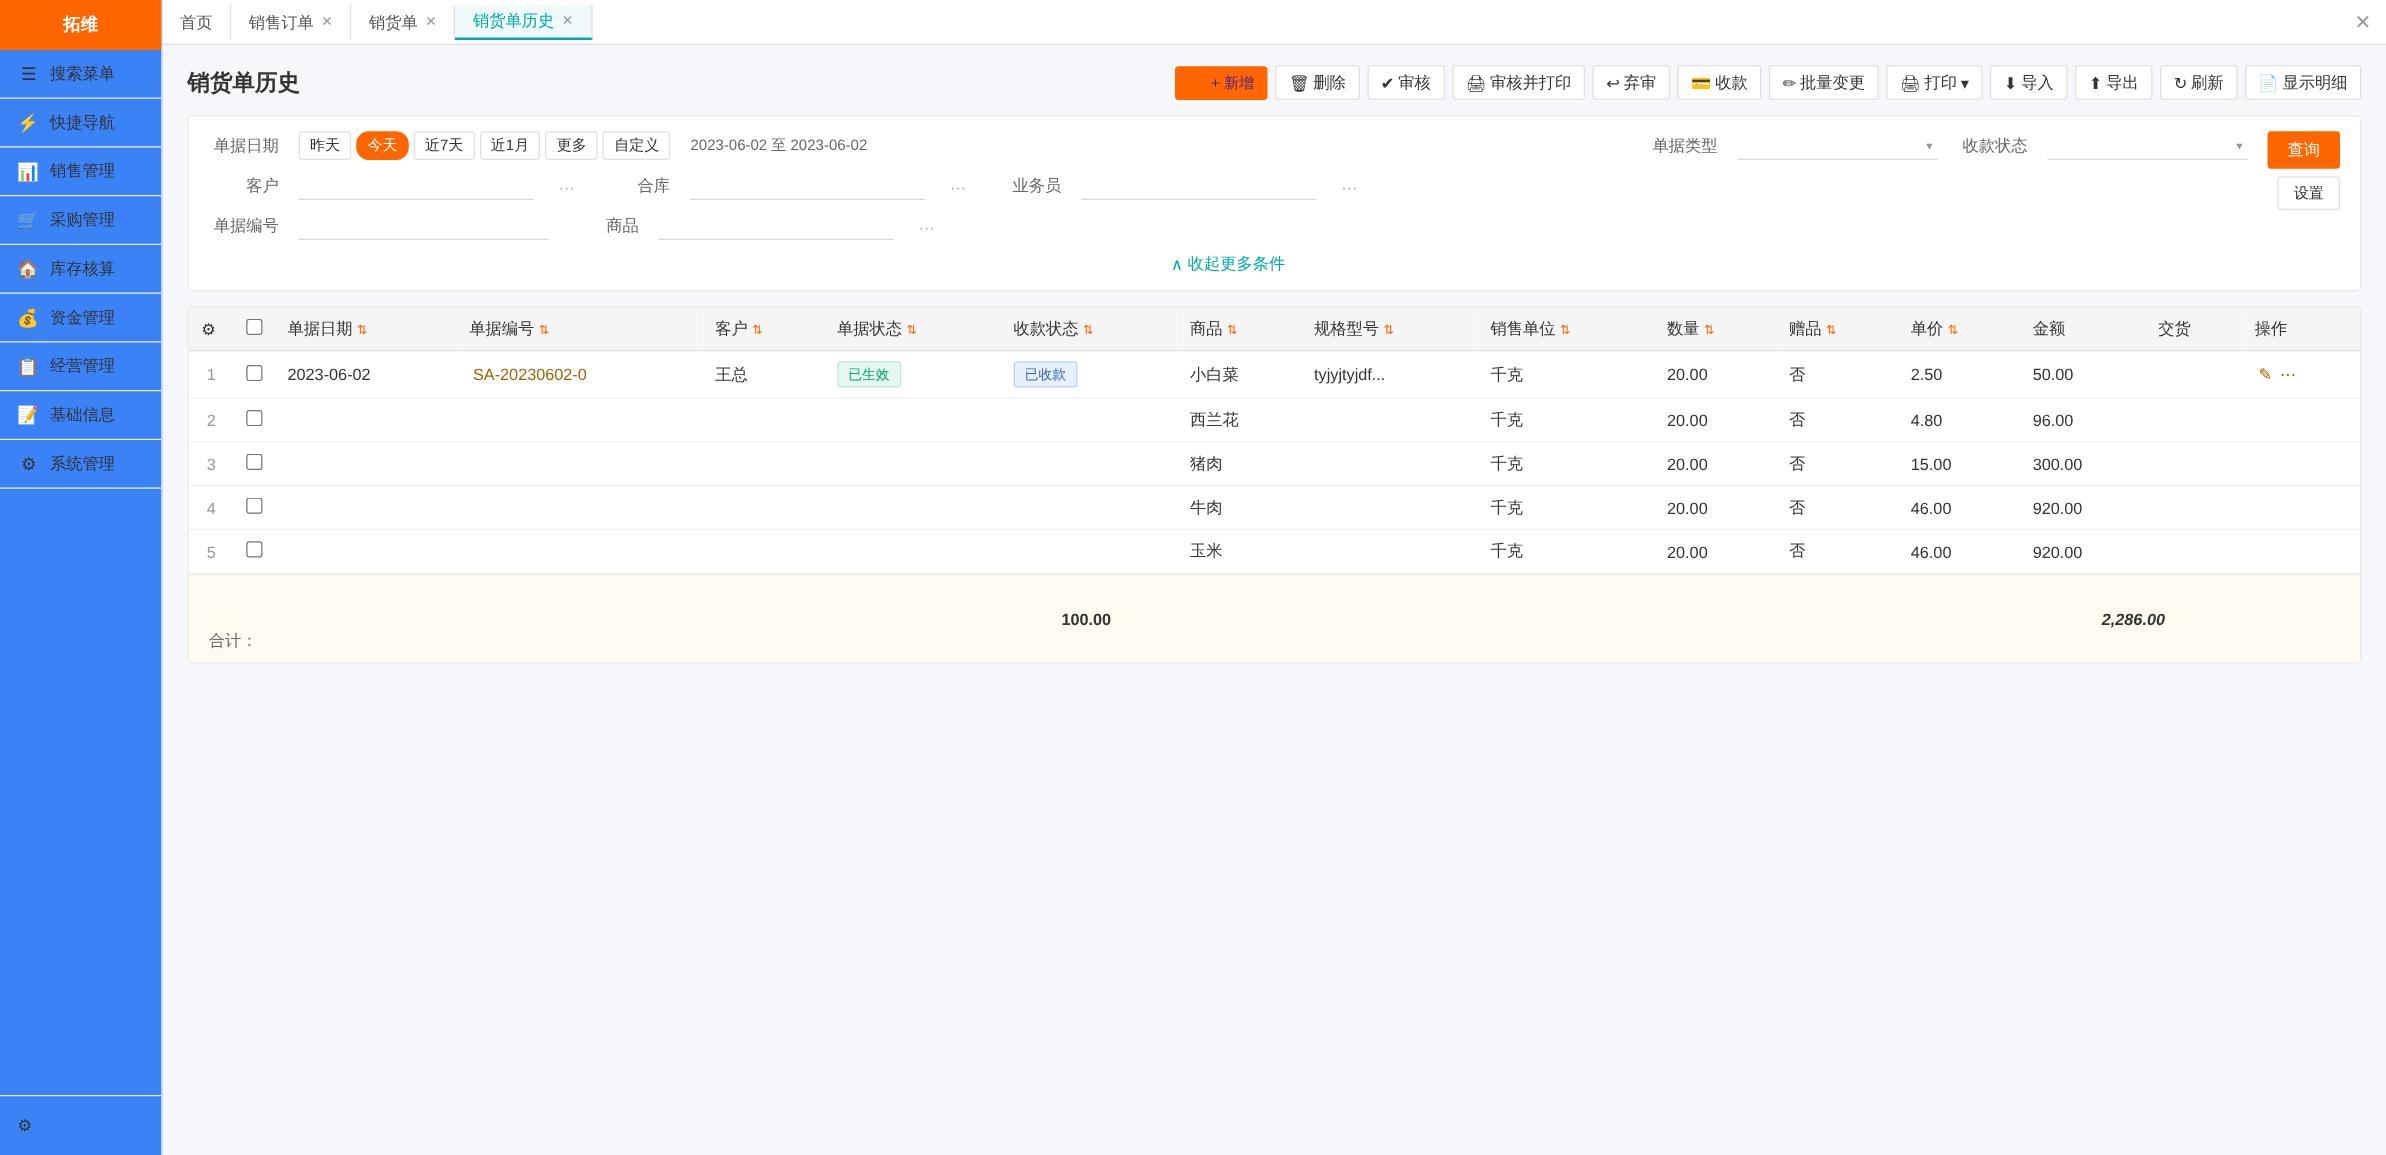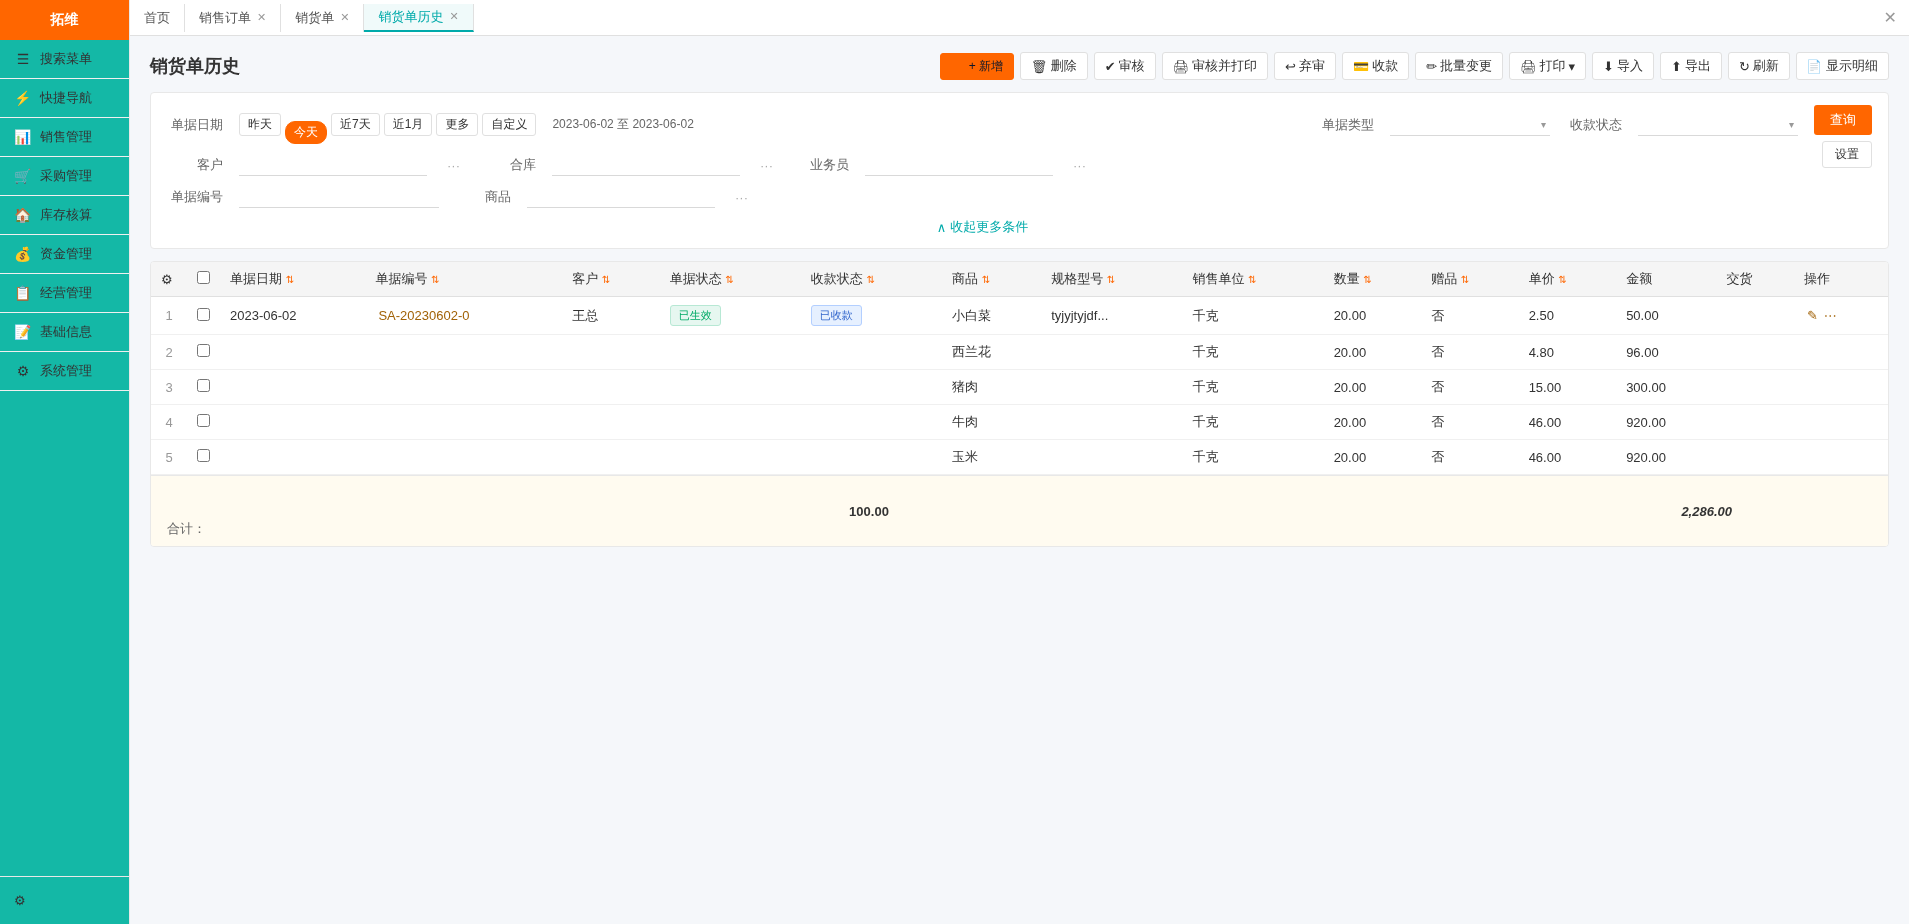--- a/index.html
+++ b/index.html
@@ -1,21 +1,21 @@
 <!DOCTYPE html>
 <html><head>
   <meta charset="utf-8">
   <style>
     * { box-sizing: border-box; margin: 0; padding: 0; font-family: 'Microsoft YaHei', Arial, sans-serif; font-size: 13px; }
     body { display: flex; height: 924px; overflow: hidden; background: #f5f5f5; }
 
     
     .sidebar {
       width: 130px;
-      background: #14b8a6;
+      background: #3b82f6;
       border-right: 1px solid #e8e8e8;
       display: flex;
       flex-direction: column;
       flex-shrink: 0;
     }
     .sidebar-logo {
       height: 40px;
       background: #ff6600;
       display: flex;
       align-items: center;
@@ -86,21 +86,21 @@
 
     
     .page-header { display: flex; align-items: center; justify-content: space-between; margin-bottom: 12px; }
     .page-title { font-size: 18px; font-weight: bold; color: #333; }
     .toolbar { display: flex; align-items: center; gap: 6px; flex-wrap: wrap; }
     .toolbar-btn {
       display: flex; align-items: center; gap: 3px;
       padding: 4px 10px; border: 1px solid #e0e0e0; background: #fff;
       border-radius: 3px; cursor: pointer; color: #333; font-size: 12px;
     }
-    .toolbar-btn.primary { background: #ff6600; border-color: #ff6600; color: #0f172a; padding-left: 28px; }
+    .toolbar-btn.primary { background: #ff6600; border-color: #ff6600; color: #4c1d95; padding-left: 28px; }
 
     
     .filter-area {
       background: #fff;
       border: 1px solid #e8e8e8;
       border-radius: 4px;
       padding: 12px 16px;
       margin-bottom: 12px;
     }
     .filter-row { display: flex; align-items: center; gap: 16px; margin-bottom: 10px; flex-wrap: wrap; }
@@ -108,21 +108,21 @@
     .filter-label { color: #666; min-width: 56px; text-align: right; }
     .filter-input {
       border: none; border-bottom: 1px solid #d9d9d9; padding: 3px 6px;
       outline: none; min-width: 160px; color: #333; background: transparent;
     }
     .filter-date-group { display: flex; align-items: center; gap: 4px; }
     .date-quick-btn {
       padding: 2px 8px; border: 1px solid #e0e0e0; border-radius: 3px;
       cursor: pointer; background: #fff; color: #333; font-size: 12px;
     }
-    .date-quick-btn.active { background: #ff6600; border-color: #ff6600; color: #fff; border-radius: 10px; margin-top: 16px; }
+    .date-quick-btn.active { background: #ff6600; border-color: #ff6600; color: #fff; border-radius: 10px; }
     .filter-select-wrapper { position: relative; display: inline-flex; align-items: center; }
     .filter-select { border: none; border-bottom: 1px solid #d9d9d9; padding: 3px 24px 3px 6px; min-width: 160px; outline: none; background: transparent; color: #333; appearance: none; cursor: pointer; }
     .select-arrow { position: absolute; right: 4px; color: #999; font-size: 10px; pointer-events: none; }
     .filter-dots { color: #aaa; cursor: pointer; padding: 0 4px; }
     .collapse-btn { display: flex; align-items: center; gap: 4px; color: #00aaaa; cursor: pointer; font-size: 12px; margin: 0 auto; width: fit-content; }
 
     
     .query-btn { background: #ff6600; border: none; border-radius: 3px; color: #fff; padding: 6px 16px; cursor: pointer; font-size: 13px; }
     .set-btn { background: #fff; border: 1px solid #e0e0e0; border-radius: 3px; color: #333; padding: 4px 12px; cursor: pointer; font-size: 12px; }
     .right-filter { display: flex; flex-direction: column; align-items: flex-end; gap: 6px; }

